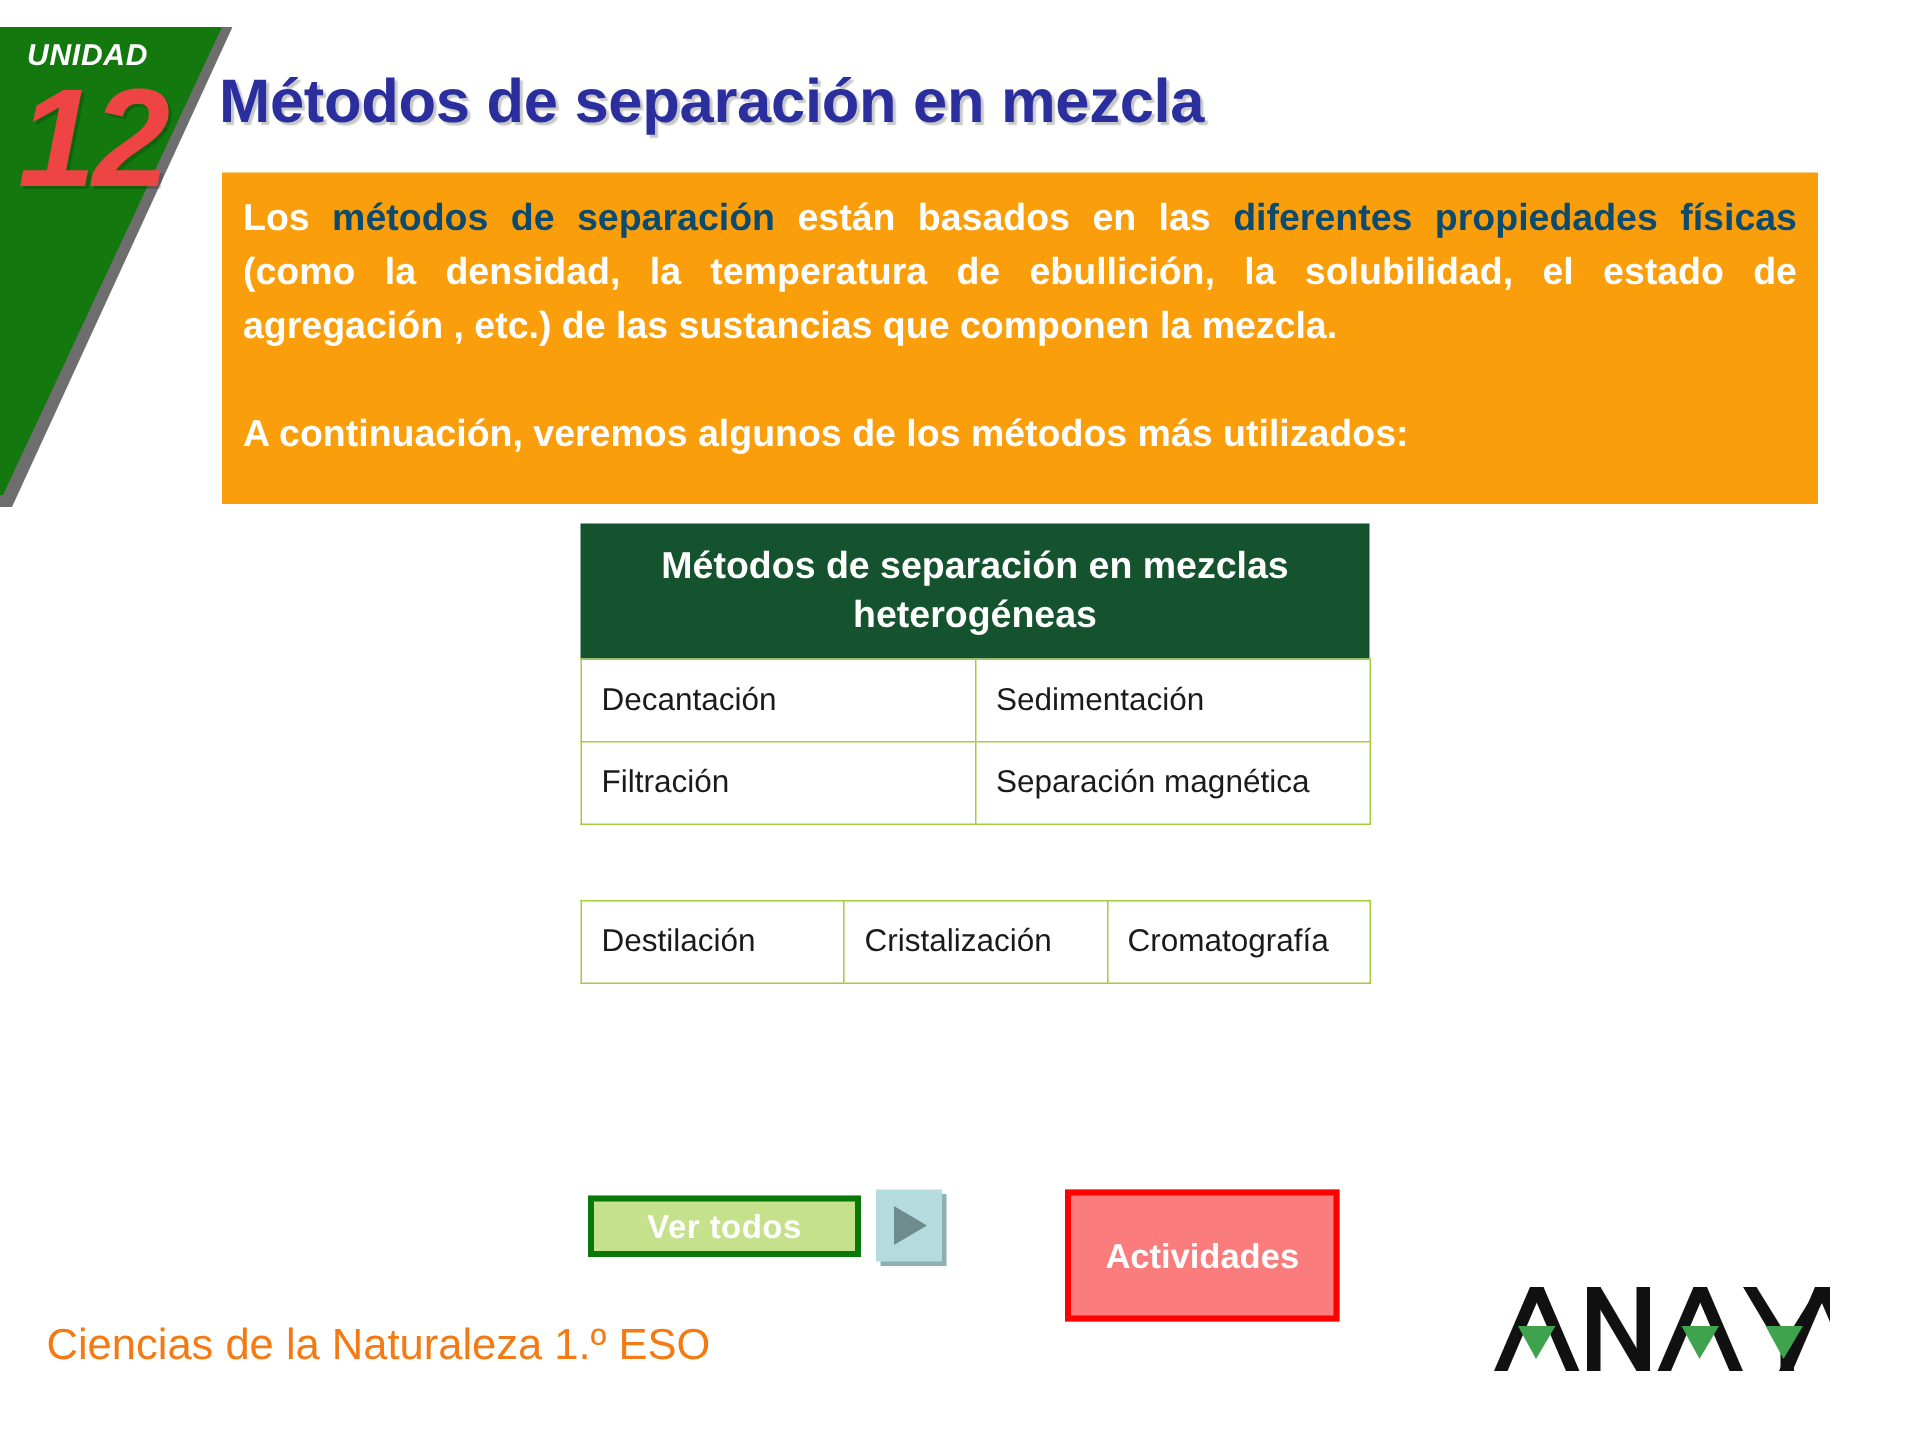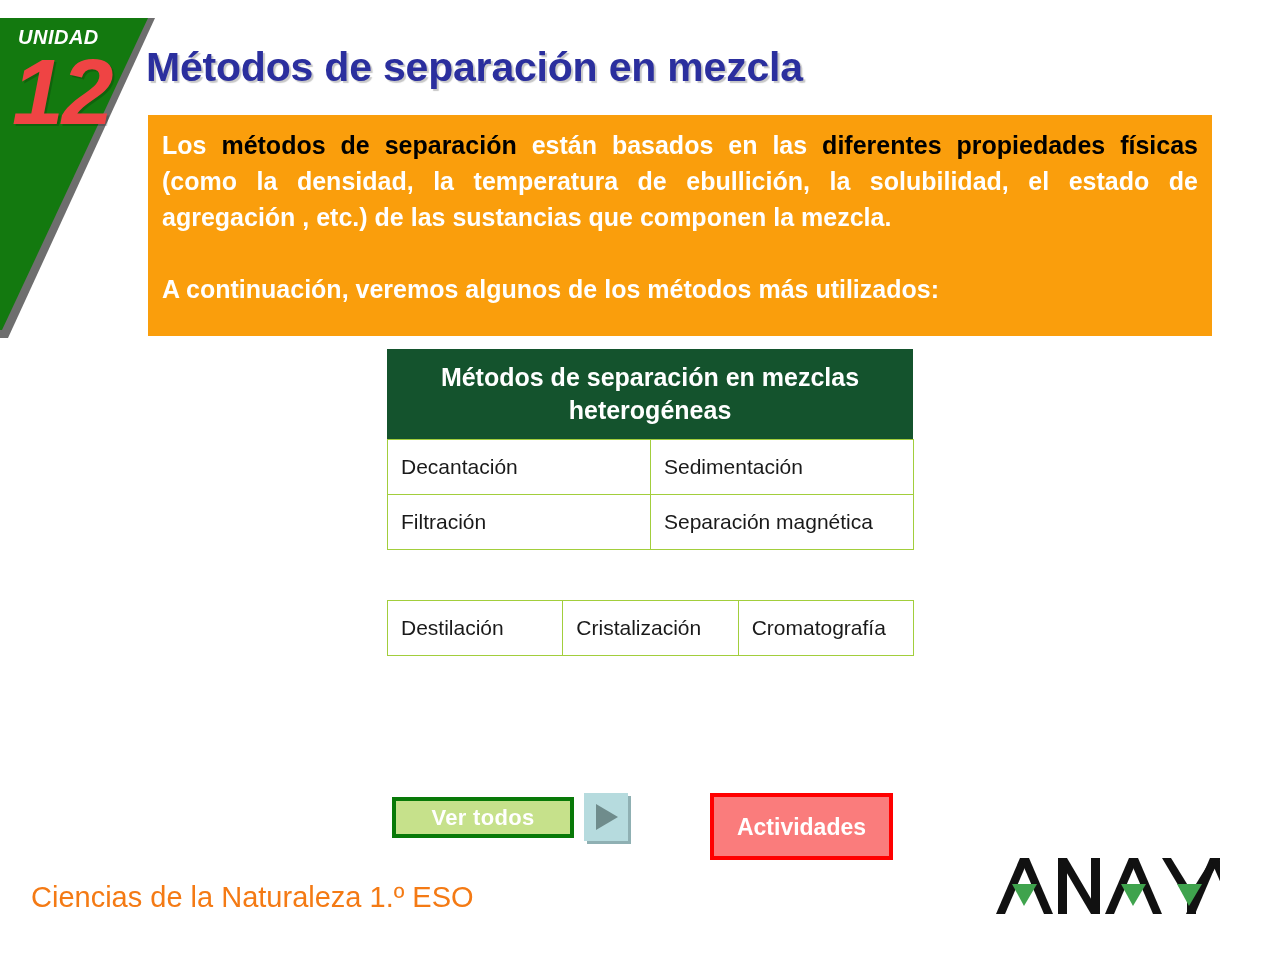--- a/index.html
+++ b/index.html
@@ -92,21 +92,21 @@
     line-height: 36px;
     text-align: justify;
     text-align-last: left;
   }
   #definition-box p.para-2 {
     margin-top: 36px;
     white-space: nowrap;
     text-align: left;
   }
   #definition-box .hl {
-    color: #000000;
+    color: #0c4a6e;
     margin-top: 48px;
   }
 
   
   .method-table {
     position: absolute;
     width: 526px;
     left: 387px;
   }
   #table-heterogeneas { top: 349px; }
@@ -184,21 +184,21 @@
     height: 0;
     border-top: 13px solid transparent;
     border-bottom: 13px solid transparent;
     border-left: 22px solid #6F8C8C;
   }
   #actividades-button {
     position: absolute;
     left: 710px;
     top: 793px;
     width: 183px;
-    height: 67px;
+    height: 88px;
     box-sizing: border-box;
     background: #FA7C7C;
     border: 4px solid #FF0000;
     color: #ffffff;
     font-size: 23px;
     font-weight: bold;
     line-height: 34px;
     display: flex;
     align-items: center;
     justify-content: center;

